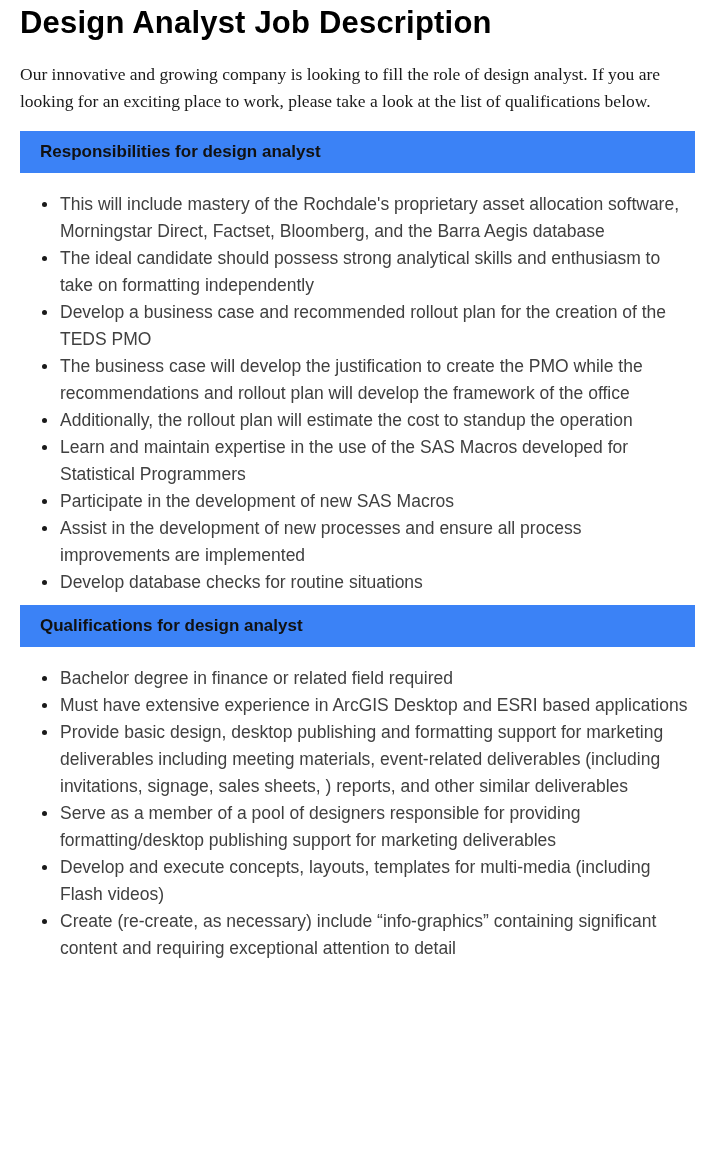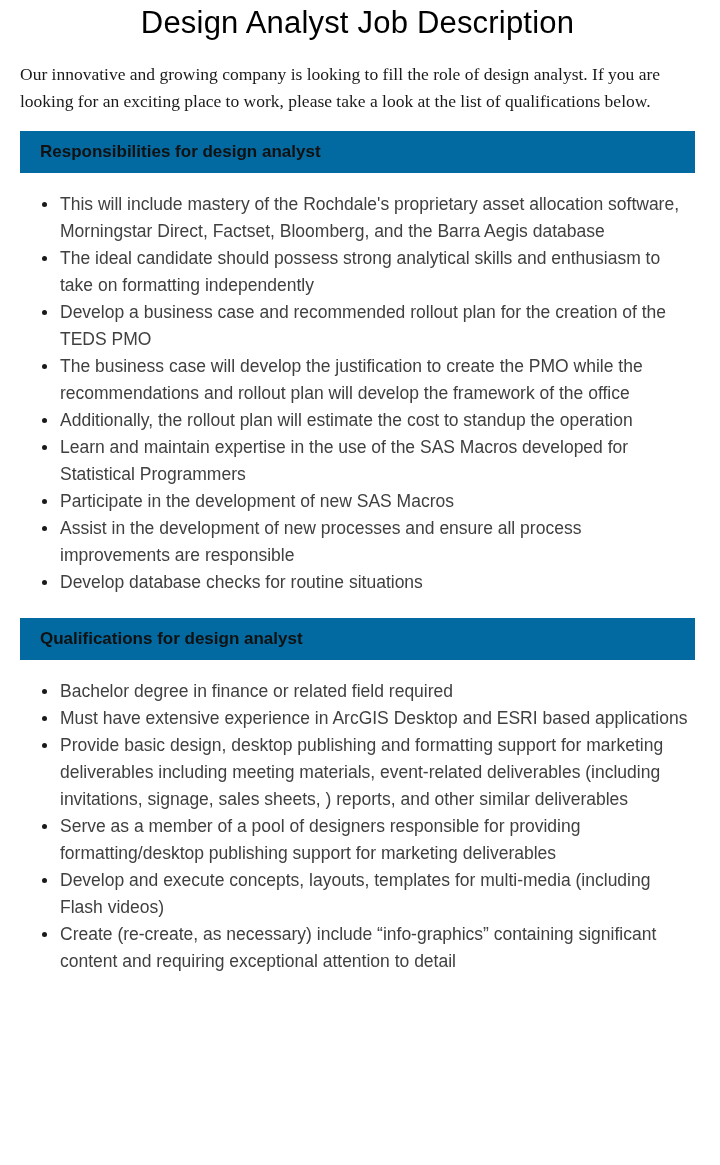--- a/index.html
+++ b/index.html
@@ -8,37 +8,37 @@
       height: 1165px;
       overflow: hidden;
       font-family: "Liberation Sans", "DejaVu Sans", sans-serif;
       color: #111111;
     }
     .page { padding: 0 25px 0 20px; }
     h1 {
       margin: 0;
       padding-top: 3px;
       height: 42px;
-      text-align: center;
+      text-align: left;
       font-size: 31px;
-      font-weight: normal;
+      font-weight: bold;
       line-height: 40px;
       letter-spacing: 0.2px;
       color: #000000;
     }
     .intro {
       margin: 16px 0 0 0;
       font-size: 17.5px;
       line-height: 27px;
       color: #1a1a1a;
       font-family: Liberation Serif, serif;
     }
     .section-header {
       margin-top: 16px;
-      background: #0369a1;
+      background: #3b82f6;
       height: 42px;
       line-height: 42px;
       padding-left: 20px;
       font-size: 17px;
       font-weight: bold;
       color: #111111;
     }
     ul.items {
       list-style: none;
       margin: 18px 0 0 0;
@@ -53,39 +53,39 @@
     }
     ul.items li .bullet {
       position: absolute;
       left: 22px;
       top: 11px;
       width: 5px;
       height: 5px;
       border-radius: 50%;
       background: #1a1a1a;
     }
-    #qual-header { margin-top: 22px; }
+    #qual-header { margin-top: 9px; }
   </style>
 </head>
 <body>
 
 <div class="page">
   <h1>Design Analyst Job Description</h1>
   <p class="intro">Our innovative and growing company is looking to fill the role of design analyst. If you are looking for an exciting place to work, please take a look at the list of qualifications below.</p>
 
   <div class="section-header">Responsibilities for design analyst</div>
   <ul class="items">
     <li><span class="bullet"></span><span>This will include mastery of the Rochdale's proprietary asset allocation software, Morningstar Direct, Factset, Bloomberg, and the Barra Aegis database</span></li>
     <li><span class="bullet"></span><span>The ideal candidate should possess strong analytical skills and enthusiasm to take on formatting independently</span></li>
     <li><span class="bullet"></span><span>Develop a business case and recommended rollout plan for the creation of the TEDS PMO</span></li>
     <li><span class="bullet"></span><span>The business case will develop the justification to create the PMO while the recommendations and rollout plan will develop the framework of the office</span></li>
     <li><span class="bullet"></span><span>Additionally, the rollout plan will estimate the cost to standup the operation</span></li>
     <li><span class="bullet"></span><span>Learn and maintain expertise in the use of the SAS Macros developed for Statistical Programmers</span></li>
     <li><span class="bullet"></span><span>Participate in the development of new SAS Macros</span></li>
-    <li><span class="bullet"></span><span>Assist in the development of new processes and ensure all process improvements are responsible</span></li>
+    <li><span class="bullet"></span><span>Assist in the development of new processes and ensure all process improvements are implemented</span></li>
     <li><span class="bullet"></span><span>Develop database checks for routine situations</span></li>
   </ul>
 
   <div class="section-header" id="qual-header">Qualifications for design analyst</div>
   <ul class="items">
     <li><span class="bullet"></span><span>Bachelor degree in finance or related field required</span></li>
     <li><span class="bullet"></span><span>Must have extensive experience in ArcGIS Desktop and ESRI based applications</span></li>
     <li><span class="bullet"></span><span>Provide basic design, desktop publishing and formatting support for marketing deliverables including meeting materials, event-related deliverables (including invitations, signage, sales sheets, ) reports, and other similar deliverables</span></li>
     <li><span class="bullet"></span><span>Serve as a member of a pool of designers responsible for providing formatting/desktop publishing support for marketing deliverables</span></li>
     <li><span class="bullet"></span><span>Develop and execute concepts, layouts, templates for multi-media (including Flash videos)</span></li>

